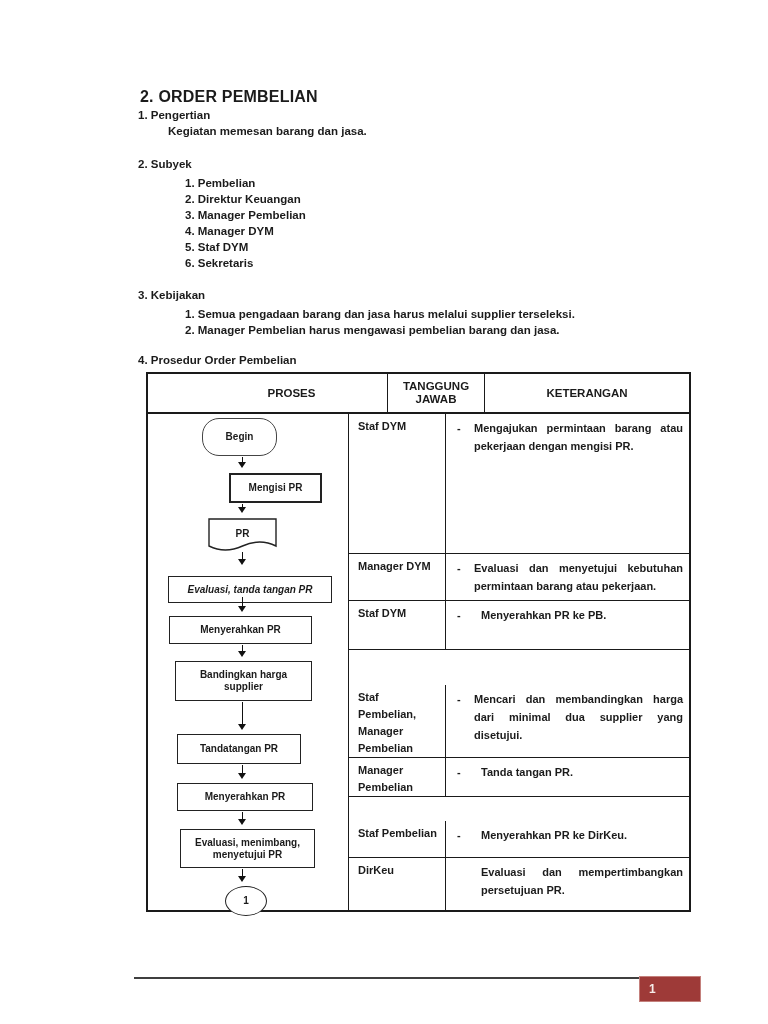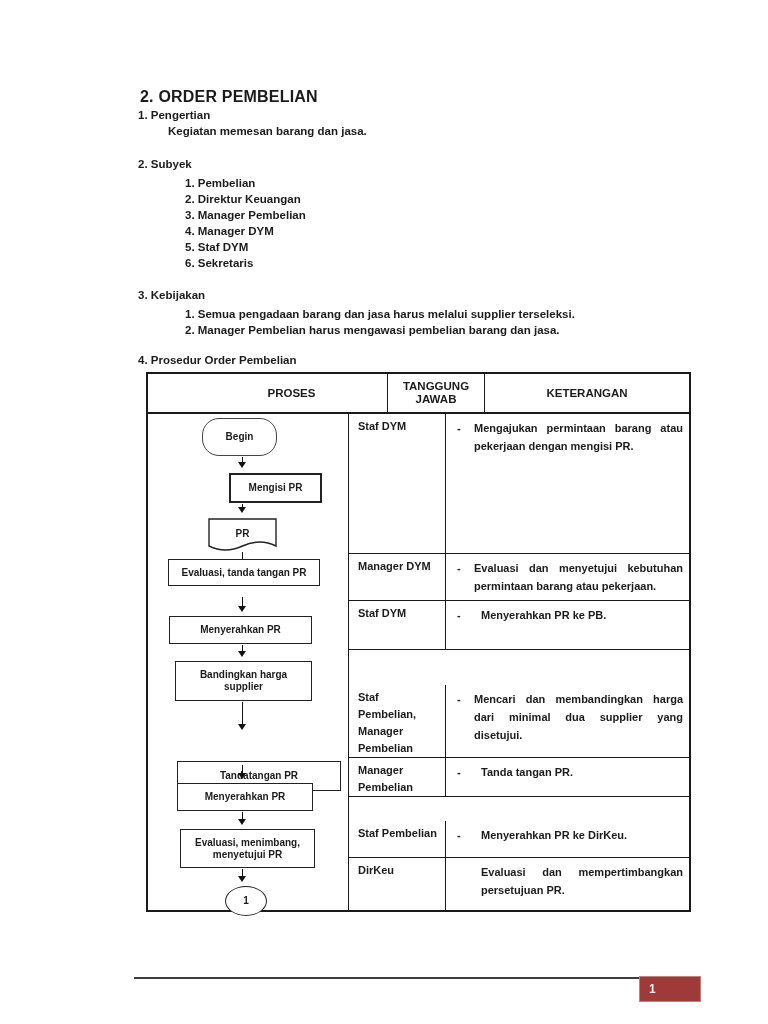--- a/index.html
+++ b/index.html
@@ -114,30 +114,30 @@
         <div class="fc-arrow" style="top:90px;height:7px;"></div>
 
         <div class="fc-node fc-doc" style="left:60px;top:104px;width:69px;height:36px;">
           <svg width="69" height="36" viewBox="0 0 69 36">
             <path d="M1,1 L68,1 L68,28 C57,22.5 46.5,22.5 34.5,28 C22.5,33.5 12,33.5 1,28 Z" fill="#ffffff" stroke="#222222" stroke-width="1.4"></path>
           </svg>
           <span class="doc-label">PR</span>
         </div>
         <div class="fc-arrow" style="top:138px;height:11px;"></div>
 
-        <div class="fc-node" style="left:20px;top:145px;width:152px;height:27px;">Evaluasi, tanda tangan PR</div>
+        <div class="fc-node" style="left:20px;top:162px;width:164px;height:27px;font-style:italic;">Evaluasi, tanda tangan PR</div>
         <div class="fc-arrow" style="top:183px;height:13px;"></div>
 
         <div class="fc-node" style="left:21px;top:202px;width:143px;height:28px;">Menyerahkan PR</div>
         <div class="fc-arrow" style="top:231px;height:10px;"></div>
 
         <div class="fc-node" style="left:27px;top:247px;width:137px;height:40px;">Bandingkan harga supplier</div>
         <div class="fc-arrow" style="top:288px;height:26px;"></div>
 
-        <div class="fc-node" style="left:29px;top:320px;width:164px;height:30px;margin-top:27px;">Tandatangan PR</div>
+        <div class="fc-node" style="left:29px;top:320px;width:124px;height:30px;">Tandatangan PR</div>
         <div class="fc-arrow" style="top:351px;height:12px;"></div>
 
         <div class="fc-node" style="left:29px;top:369px;width:136px;height:28px;">Menyerahkan PR</div>
         <div class="fc-arrow" style="top:398px;height:11px;"></div>
 
         <div class="fc-node" style="left:32px;top:415px;width:135px;height:39px;">Evaluasi, menimbang, menyetujui PR</div>
         <div class="fc-arrow" style="top:455px;height:11px;"></div>
 
         <div class="fc-node fc-connector" style="left:77px;top:472px;width:42px;height:30px;">1</div>
       </div>

